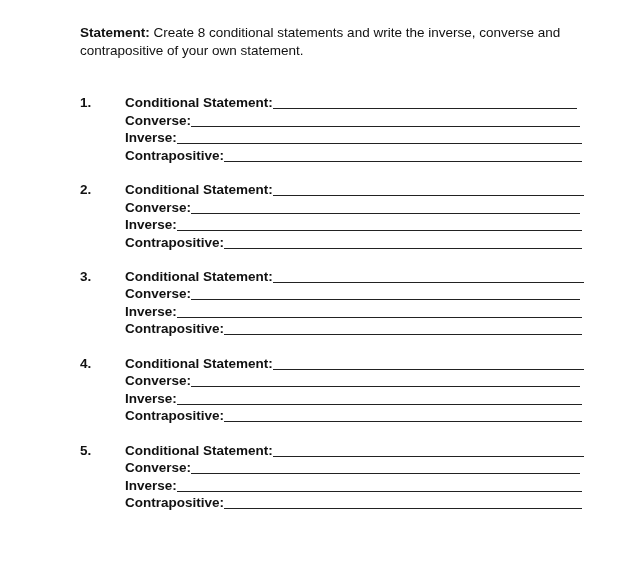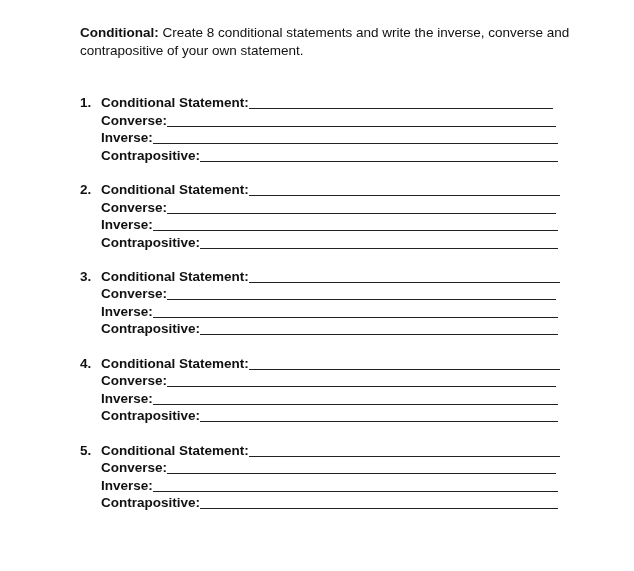--- a/index.html
+++ b/index.html
@@ -5,28 +5,28 @@
   html, body { margin: 0; padding: 0; background: #ffffff; }
   body { width: 634px; height: 571px; position: relative; overflow: hidden;
          font-family: "Liberation Sans", sans-serif; color: #111; }
   .directions { position: absolute; left: 80px; top: 24px; width: 490px;
                 font-size: 13.5px; line-height: 18px; }
   .directions b { font-weight: bold; }
   .item { position: absolute; left: 80px; width: 490px; }
   .num { position: absolute; left: 0; top: 0; font-weight: bold; font-size: 13.5px; line-height: 17.4px; }
   .row { position: absolute; left: 21px; height: 17px; font-weight: bold; font-size: 13.5px;
          line-height: 17px; display: flex; align-items: flex-end; }
-  .row .lbl { white-space: nowrap; }
+  .row .lbl { white-space: nowrap; margin-left: 24px; }
   .row .blank { display: inline-block; border-bottom: 1.3px solid #222; height: 13px; margin-bottom: 2px; flex: none; }
 </style>
 </head>
 <body>
 
 <div class="directions">
-  <b>Conditional:</b><span> Create 8 conditional statements and write the inverse, converse and contrapositive of your own statement.</span>
+  <b>Statement:</b><span> Create 8 conditional statements and write the inverse, converse and contrapositive of your own statement.</span>
 </div>
 
 <div class="item" style="top:94px;">
   <span class="num">1.</span>
   <div class="row" style="top:0px;">
     <span class="lbl">Conditional Statement:</span>
     <span class="blank" style="width:304px;"></span>
   </div>
   <div class="row" style="top:17.5px;">
     <span class="lbl">Converse:</span>

